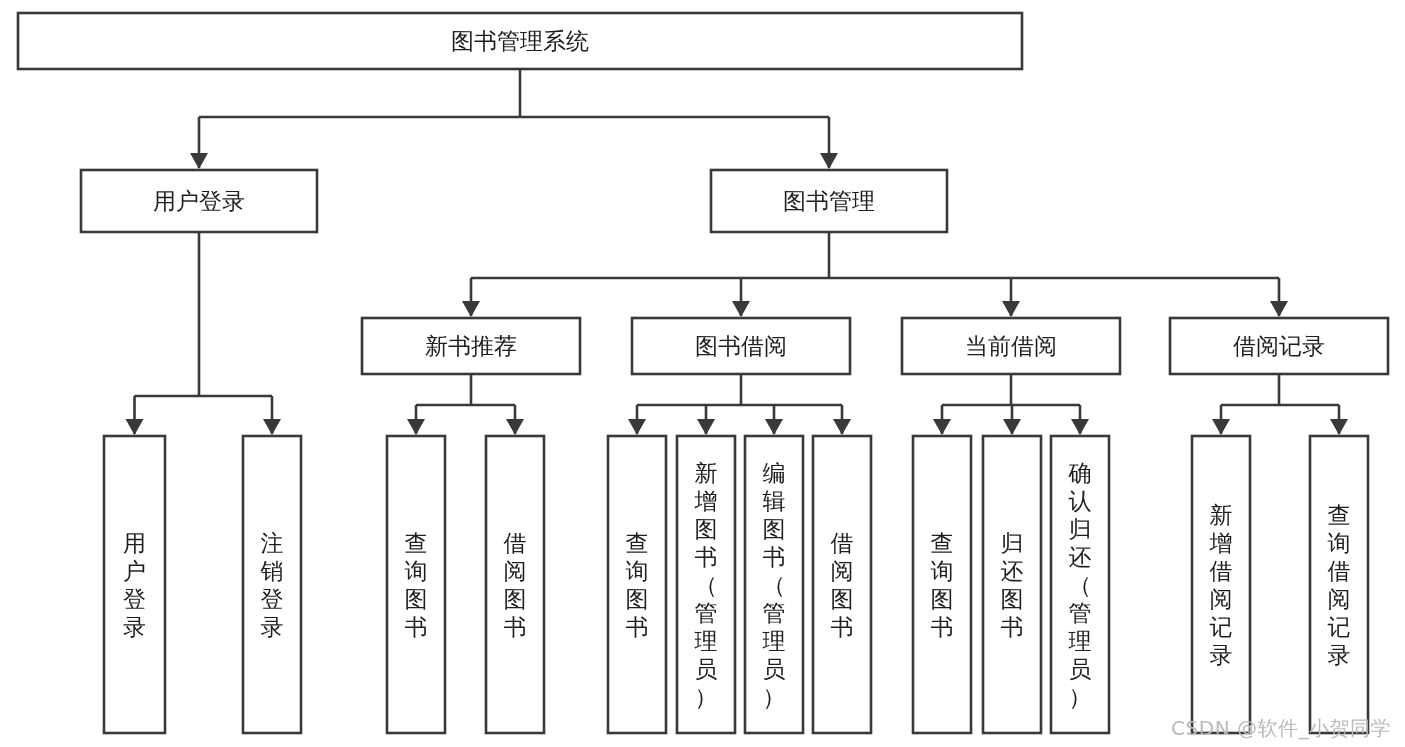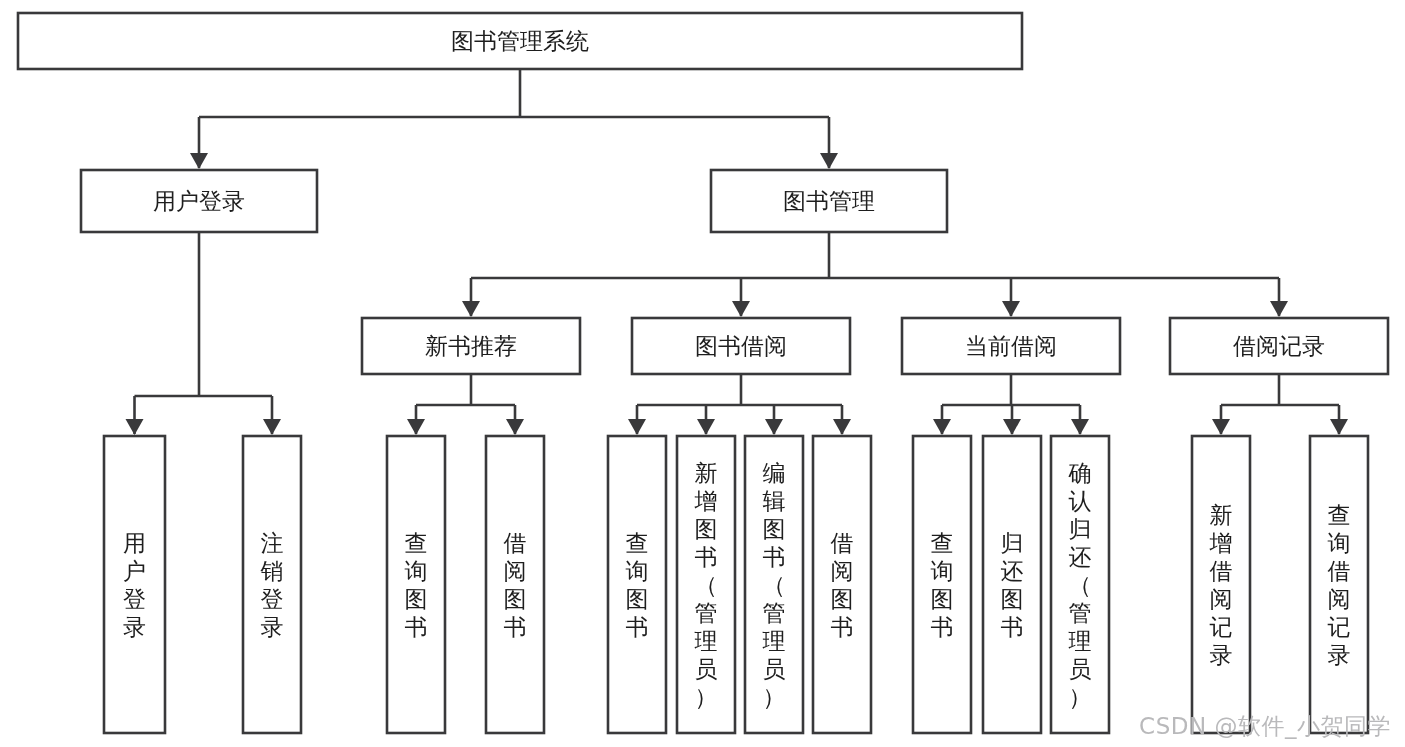--- a/index.html
+++ b/index.html
@@ -44,21 +44,21 @@
     font-size: 23px;
     fill: #1e1e1e;
     text-anchor: middle;
     dominant-baseline: middle;
   }
   .watermark {
     position: absolute;
     right: 14px;
     bottom: 5px;
     font-family: "DejaVu Sans", "Liberation Sans", sans-serif;
-    font-size: 23px;
+    font-size: 20px;
     color: #b9b9bb;
     white-space: nowrap;
     letter-spacing: 0.5px;
     pointer-events: none;
   }
 </style>
 </head>
 <body>
 
 <div id="diagram-root">

